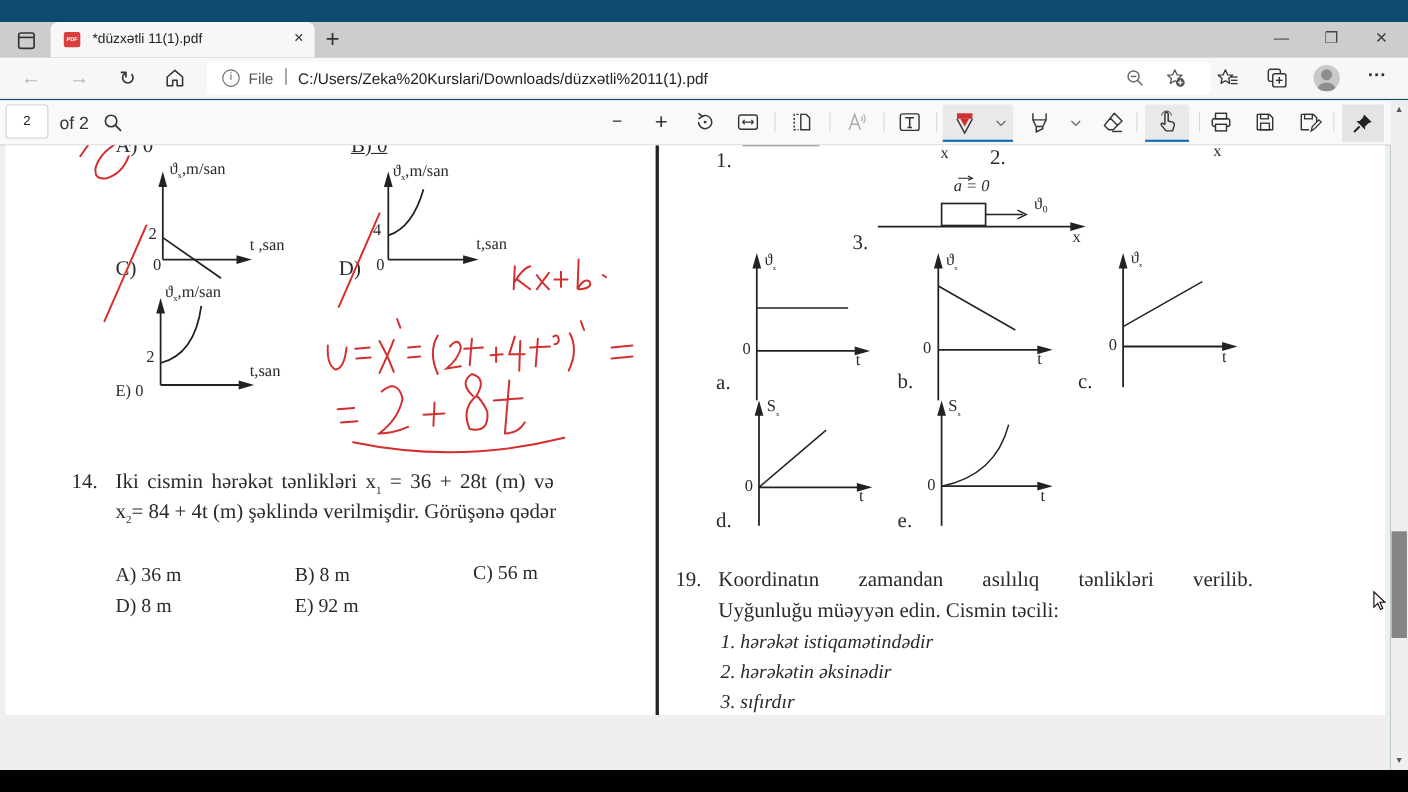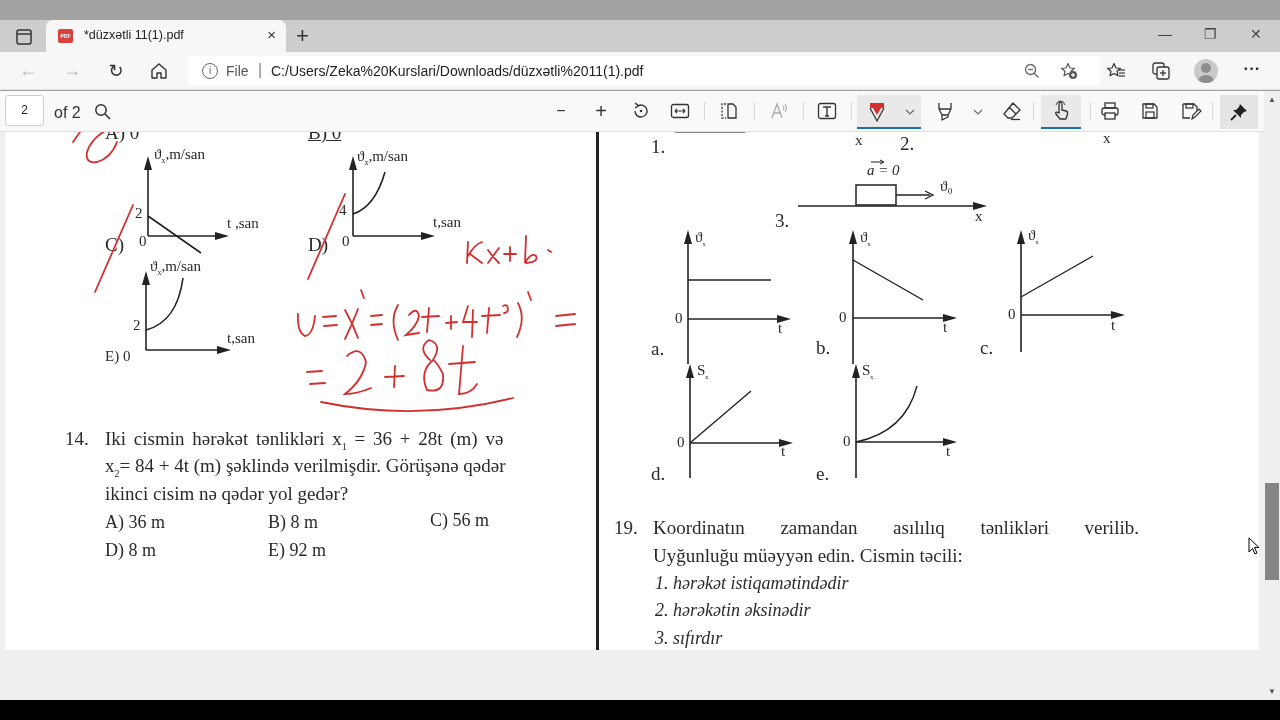--- a/index.html
+++ b/index.html
@@ -1,17 +1,17 @@
 <!DOCTYPE html>
 <html><head>
 <meta charset="utf-8">
 <style>
   * { box-sizing: border-box; margin: 0; padding: 0; }
   html, body { width: 1280px; height: 720px; overflow: hidden; background: #000; font-family: "Liberation Sans", sans-serif; }
-  .screen { position: absolute; left: 0; top: 0; width: 1280px; height: 720px; background: #a3a3a3; }
+  .screen { position: absolute; left: 0; top: 0; width: 1280px; height: 720px; background: #0c4a6e; }
 
   
   .tabstrip { position: absolute; left: 0; top: 20px; width: 1280px; height: 32px; background: #cdcdcd; }
   .tab-actions { position: absolute; left: 12px; top: 7px; width: 24px; height: 20px; }
   .tab { position: absolute; left: 46px; top: 0; width: 240px; height: 32px; background: #f7f7f7; border-radius: 7px 7px 0 0; }
   .tab .favicon { position: absolute; left: 12px; top: 9px; width: 15px; height: 14px; background: #d8403e; border-radius: 2px; color: #fff; font-size: 5px; font-weight: bold; line-height: 14px; text-align: center; }
   .tab .title { position: absolute; left: 38px; top: 8px; font-size: 12.5px; color: #222; }
   .tab .close { position: absolute; right: 10px; top: 6px; font-size: 15px; color: #333; }
   .newtab { position: absolute; left: 296px; top: 3px; font-size: 22px; color: #333; font-weight: 300; }
   .winctl { position: absolute; top: 6px; font-size: 14px; color: #444; }
@@ -208,21 +208,21 @@
         <path d="M10 1 L17 8 L14 9 L11 12 L11 15 L3 7 L6 7 L9 4 Z" fill="#222"></path>
         <line x1="6" y1="12" x2="1" y2="17" stroke="#222" stroke-width="1.8"></line>
       </svg>
     </div>
   </div>
 
   <div class="docarea">
     <div class="page">
 
       <span class="pgtext q" style="left:100px;top:-10px;">A)  0</span>
-      <span class="pgtext q" style="left:303px;top:-10px;text-decoration:underline;">B)  0</span>
+      <span class="pgtext q" style="left:314px;top:-10px;text-decoration:underline;">B)  0</span>
 
       <svg style="left:0;top:0;" width="600" height="260" viewBox="0 0 600 260">
         <line x1="143" y1="104" x2="143" y2="30" stroke="#222" stroke-width="1.6"></line>
         <path d="M139 38 L143 24 L147 38 Z" fill="#222"></path>
         <line x1="143" y1="104" x2="218" y2="104" stroke="#222" stroke-width="1.6"></line>
         <path d="M210 100 L224 104 L210 108 Z" fill="#222"></path>
         <line x1="143" y1="84" x2="196" y2="121" stroke="#222" stroke-width="1.6"></line>
       </svg>
       <span class="pgtext lbl" style="left:149px;top:14px;"><span>ϑ</span><sub style="font-size:8px;">x</sub><span>,m/san</span></span>
       <span class="pgtext lbl" style="left:222px;top:83px;">t ,san</span>
@@ -251,21 +251,20 @@
         <path d="M141 198 Q172 190 178 146" fill="none" stroke="#222" stroke-width="1.6"></path>
       </svg>
       <span class="pgtext lbl" style="left:145px;top:126px;"><span>ϑ</span><sub style="font-size:8px;">x</sub><span>,m/san</span></span>
       <span class="pgtext lbl" style="left:222px;top:198px;">t,san</span>
       <span class="pgtext lbl" style="left:128px;top:185px;">2</span>
       <span class="pgtext lbl" style="left:100px;top:216px;"><span>E)</span> <span>0</span></span>
 
       <span class="pgtext q" style="left:60px;top:296px;">14.</span>
       <span class="pgtext q" style="left:100px;top:296px;word-spacing:3px;"><span>Iki cismin hərəkət tənlikləri x</span><sub style="font-size:10px;">1</sub><span> = 36 + 28t (m) və</span></span>
       <span class="pgtext q" style="left:100px;top:323px;"><span>x</span><sub style="font-size:10px;">2</sub><span>= 84 + 4t (m) şəklində verilmişdir. Görüşənə qədər</span></span>
-      <span class="pgtext q" style="left:100px;top:351px;">ikinci cisim nə qədər yol gedər?</span>
       <span class="pgtext opt" style="left:100px;top:380px;">A) 36 m</span>
       <span class="pgtext opt" style="left:263px;top:380px;">B) 8 m</span>
       <span class="pgtext opt" style="left:425px;top:378px;">C) 56 m</span>
       <span class="pgtext opt" style="left:100px;top:408px;text-align:center;">D) 8 m</span>
       <span class="pgtext opt" style="left:263px;top:408px;">E) 92 m</span>
 
 
       <div class="coldiv"></div>
 
       <svg style="left:0;top:0;" width="1254" height="120" viewBox="0 0 1254 120">

